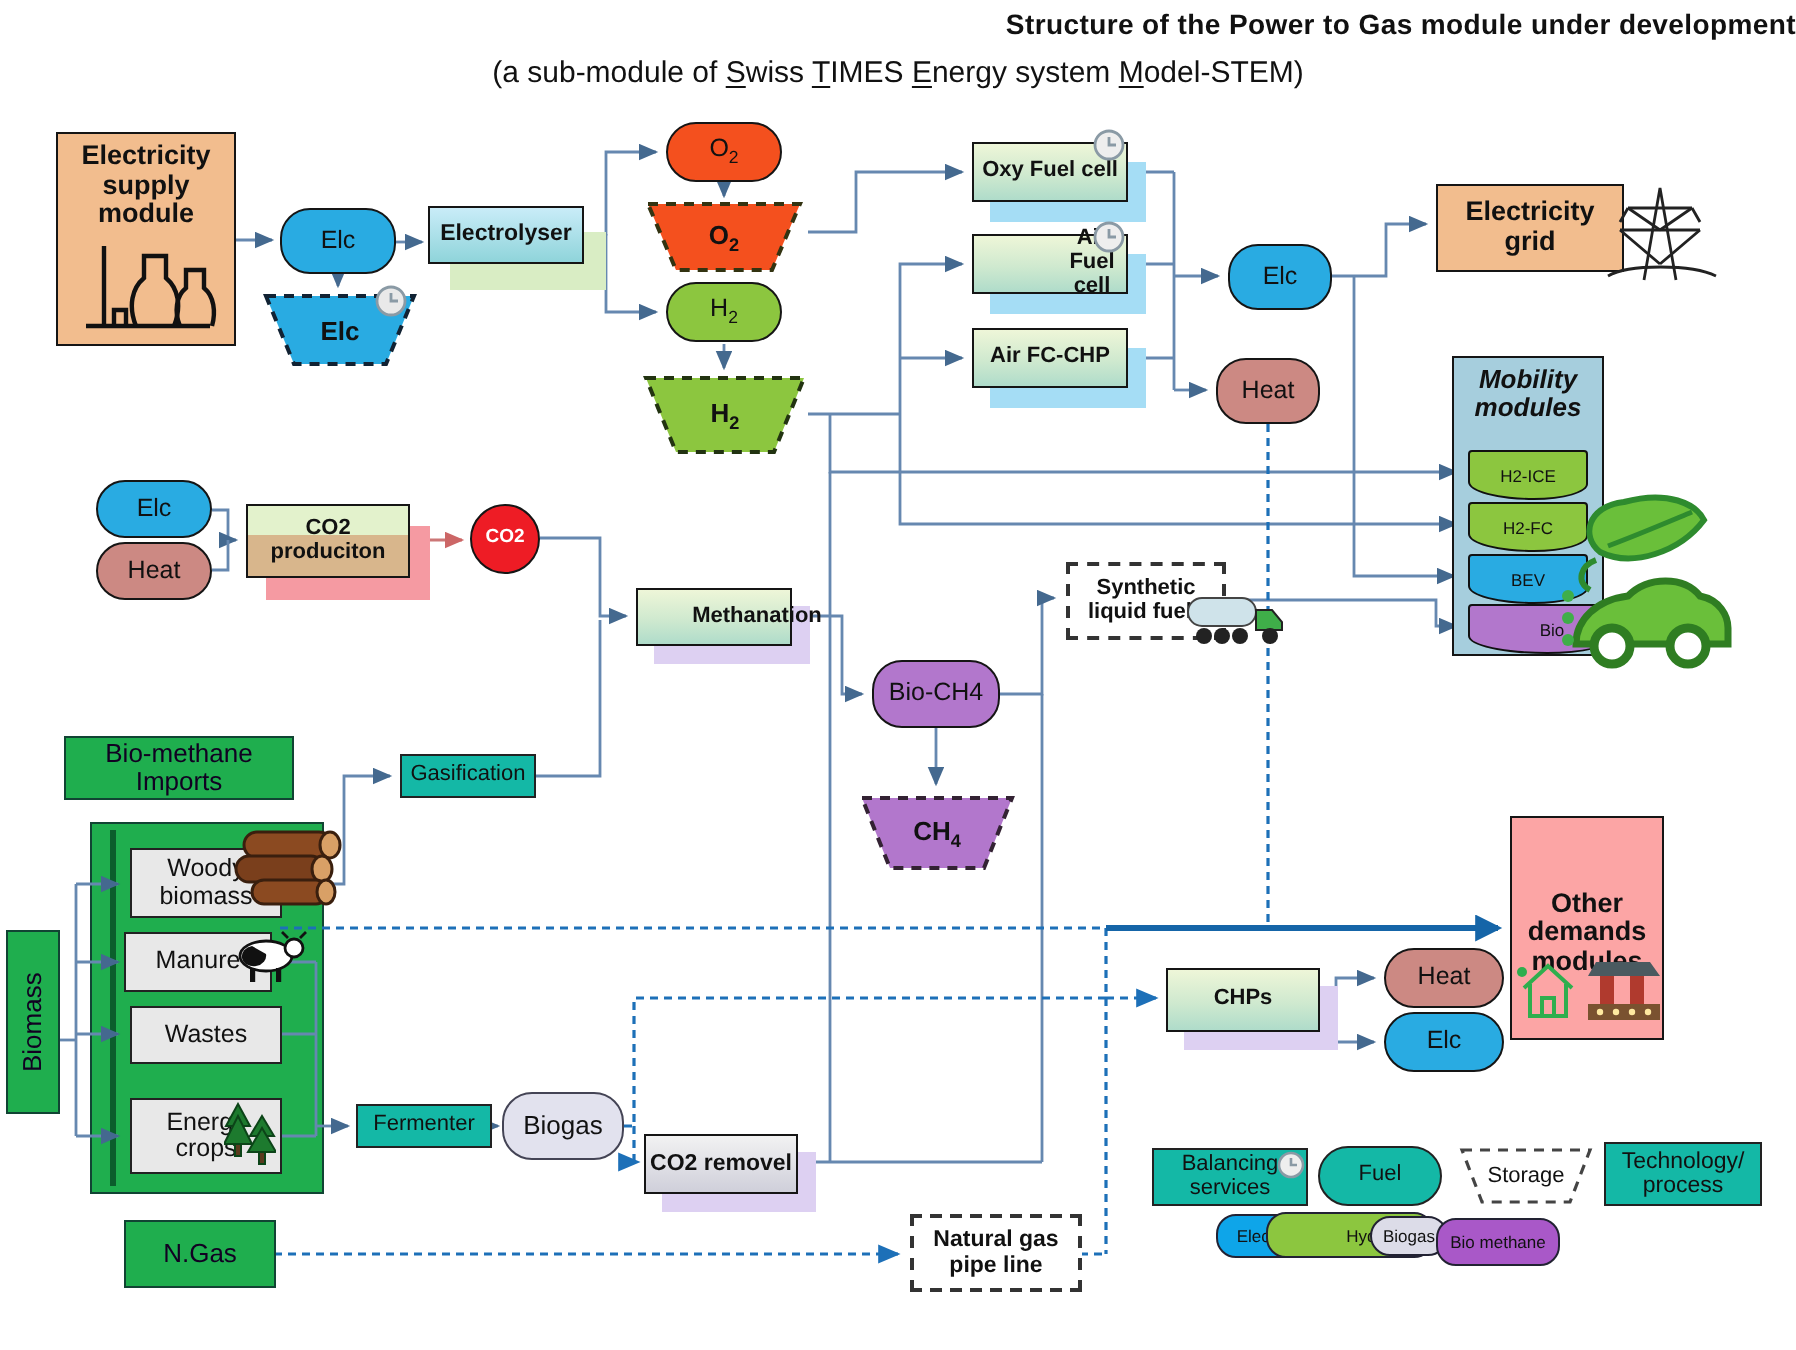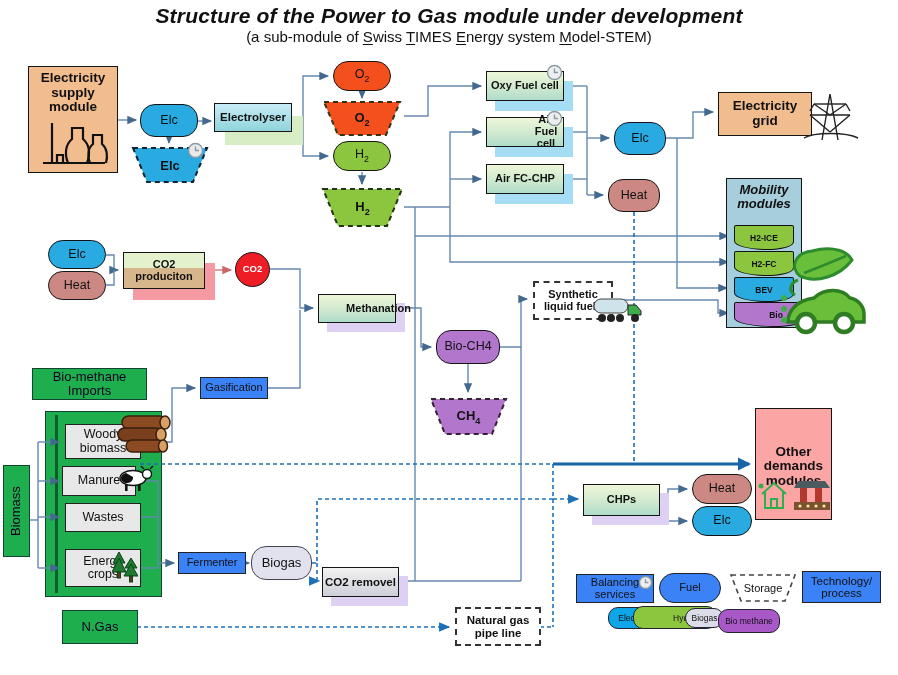--- a/index.html
+++ b/index.html
@@ -1,43 +1,43 @@
 <!DOCTYPE html>
 <html><head>
 <meta charset="utf-8">
 <style>
   html,body{margin:0;padding:0;background:#fff;}
   .canvas{position:relative;width:898px;height:675px;background:#fff;overflow:hidden;
           font-family:"Liberation Sans",sans-serif;color:#111;}
-  .title{position:absolute;top:4px;left:0;right:0;text-align:center;font-size:21px;font-weight:bold;letter-spacing:.2px;font-style:italic;}
+  .title{position:absolute;top:4px;left:0;right:0;text-align:right;font-size:14px;font-weight:bold;letter-spacing:.2px;}
   .subtitle{position:absolute;top:28px;left:0;right:0;text-align:center;font-size:15px;}
   .u{text-decoration:underline;text-underline-offset:2px;}
   .node{position:absolute;box-sizing:border-box;display:flex;align-items:center;justify-content:center;
         text-align:center;border:1.4px solid #151515;font-size:12.5px;line-height:1.08;z-index:3;}
   .ell{border-radius:15px;}
   .modbox{font-weight:bold;font-size:13.5px;}
   .bluebox{font-weight:bold;font-size:13px;}
   .procbox{background:linear-gradient(180deg,#eef6d8 0%,#cfe9cf 55%,#afdcca 100%);font-weight:bold;font-size:11px;}
   .shadow-blue{box-shadow:9px 10px 0 #a5ddf5;}
   .shadow-purple{box-shadow:9px 9px 0 #ddd0f2;}
   .shadow-red{box-shadow:10px 11px 0 #f59aa2;}
   .shadow-green{box-shadow:11px 13px 0 #d9edc4;}
   .electrolyser{background:linear-gradient(180deg,#c9ecf8,#8fd4da);font-weight:bold;font-size:11.5px;}
   .co2prod{background:linear-gradient(180deg,#e3f2cc 0 42%,#d8b68c 42% 100%);font-weight:bold;font-size:11px;}
   .co2rm{background:linear-gradient(180deg,#f2f2f2,#cfcfda);font-weight:bold;font-size:11.5px;}
   .dashedbox{background:#fff;border:2px dashed #333;font-weight:bold;font-size:11px;}
   .greenbox{border:1.6px solid #143;font-size:13px;color:#0b2;color:#102;}
   .graybox{background:#e8e8e8;border:1.5px solid #222;font-size:12.5px;}
-  .whitebox{background:#3b82f6;border:1.3px solid #222;font-size:11px;}
+  .whitebox{background:#14b8a6;border:1.3px solid #222;font-size:11px;}
   .trapwrap{position:absolute;z-index:3;}
   .trap-label{position:absolute;inset:0;display:flex;align-items:center;justify-content:center;
               font-weight:bold;font-size:13px;}
   sub{font-size:70%;}
   .flag{position:absolute;border:1.3px solid #111;border-radius:2px 2px 45% 55% / 2px 2px 8px 9px;
-        display:flex;align-items:center;justify-content:center;font-size:8.5px;font-weight:bold;z-index:4;text-align:center;}
+        display:flex;align-items:center;justify-content:center;font-size:8.5px;font-weight:normal;z-index:4;text-align:center;}
   .pill{position:absolute;border:1.3px solid #223;border-radius:10px;display:flex;align-items:center;
         justify-content:center;font-size:8.5px;z-index:4;}
   .vert{writing-mode:vertical-rl;transform:rotate(180deg);font-size:13px;}
   .wires{position:absolute;left:0;top:0;z-index:2;}
   .icon{position:absolute;z-index:4;}
   .clock{position:absolute;z-index:5;}
   .circle{border-radius:50%;color:#fff;font-weight:bold;font-size:9.5px;}
   .inner-line{position:absolute;left:9px;top:3px;bottom:3px;width:3px;background:#0b5e2c;}
 </style>
 </head>

